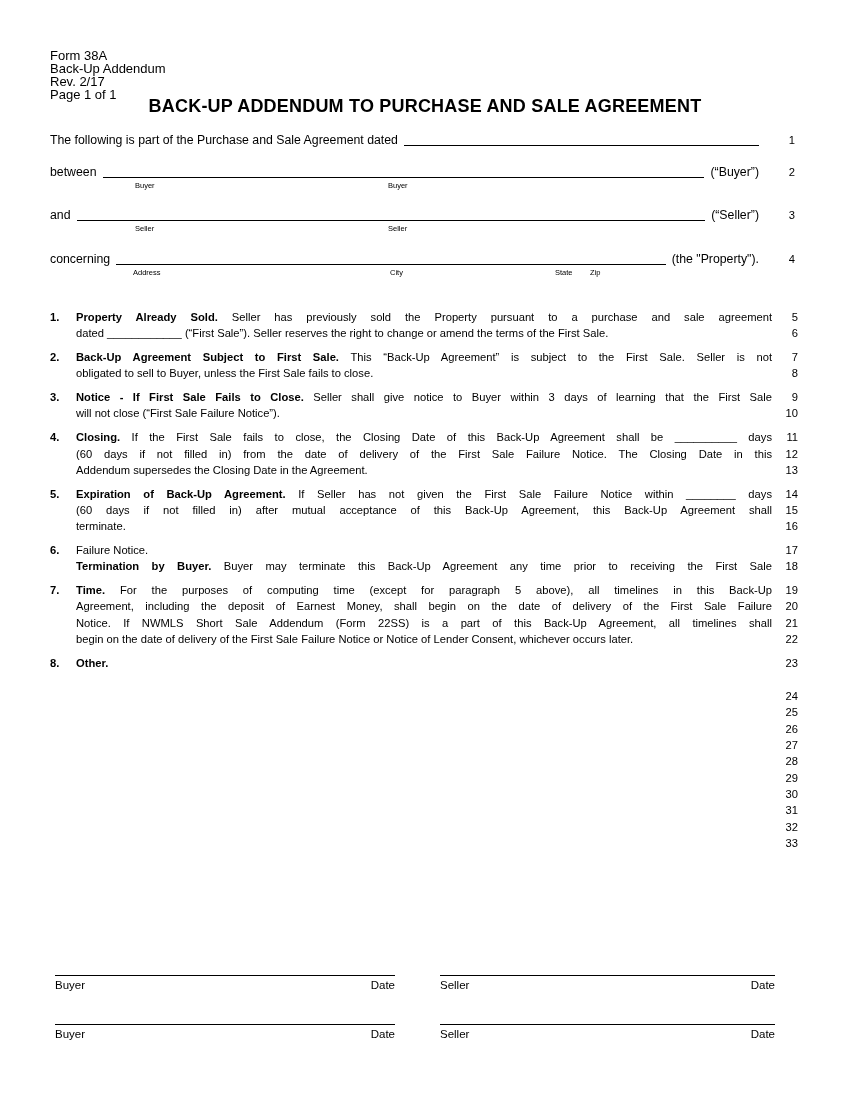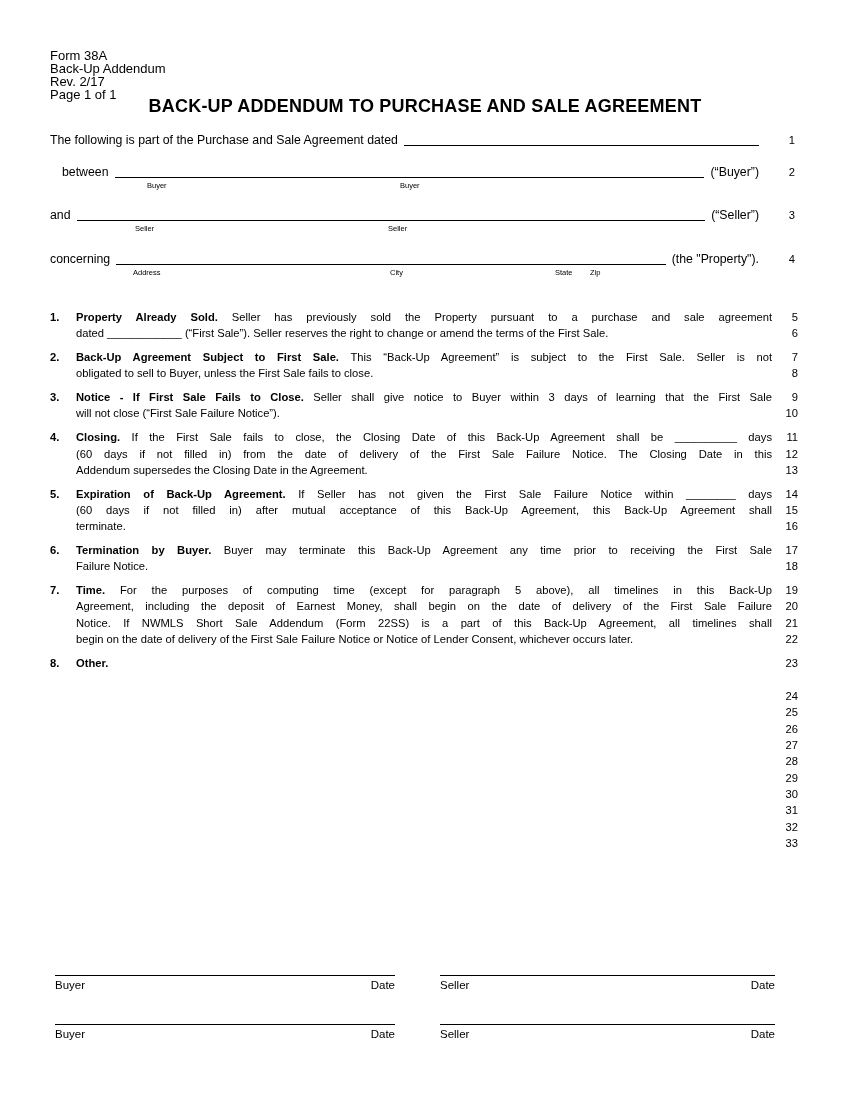--- a/index.html
+++ b/index.html
@@ -8,21 +8,21 @@
     font-family:"Liberation Sans", sans-serif;overflow:hidden;
   }
   
   .header-left{position:absolute;left:50px;top:49px;font-size:13px;line-height:13px;}
   .header-right{position:absolute;top:49px;right:67px;text-align:center;font-size:9.7px;line-height:13px;}
   .form-title{position:absolute;top:96px;left:0;width:100%;text-align:center;font-weight:bold;font-size:18px;letter-spacing:.2px;}
   
   .intro{position:absolute;top:132px;left:50px;width:745px;font-size:12.3px;}
   .irow{position:relative;display:flex;align-items:flex-start;height:16px;line-height:16px;}
   .irow-1{margin-bottom:16px;}
-  .irow-2{margin-bottom:27px;margin-left:12px;}
+  .irow-2{margin-bottom:27px;}
   .irow-3{margin-bottom:28px;}
   .ilead{white-space:nowrap;padding-right:6px;}
   .iblank{flex:1;border-bottom:1px solid #000;height:13px;}
   .itrail{white-space:nowrap;padding-left:6px;}
   .ilineno{width:26px;flex:none;text-align:right;font-size:11.2px;padding-left:10px;}
   .isub{position:absolute;top:17px;font-size:7.5px;line-height:9px;}
   .sub-a{left:85px;} .sub-b{left:338px;}
   .sub-addr{left:83px;} .sub-city{left:340px;} .sub-state{left:505px;} .sub-zip{left:540px;}
   
   .paras{position:absolute;top:309px;left:50px;width:748px;font-size:11.2px;line-height:16.3px;}
@@ -157,22 +157,22 @@
       <div class="pnums">
         <div>14</div>
         <div>15</div>
         <div>16</div>
       </div>
     </div>
 
     <div class="para">
       <div class="pnum">6.</div>
       <div class="ptext">
+        <div class="pline pline-last">Failure Notice.</div>
         <div class="pline"><b>Termination by Buyer.</b> <span>Buyer may terminate this Back-Up Agreement any time prior to receiving the First Sale</span></div>
-        <div class="pline pline-last">Failure Notice.</div>
       </div>
       <div class="pnums">
         <div>17</div>
         <div>18</div>
       </div>
     </div>
 
     <div class="para">
       <div class="pnum">7.</div>
       <div class="ptext">

